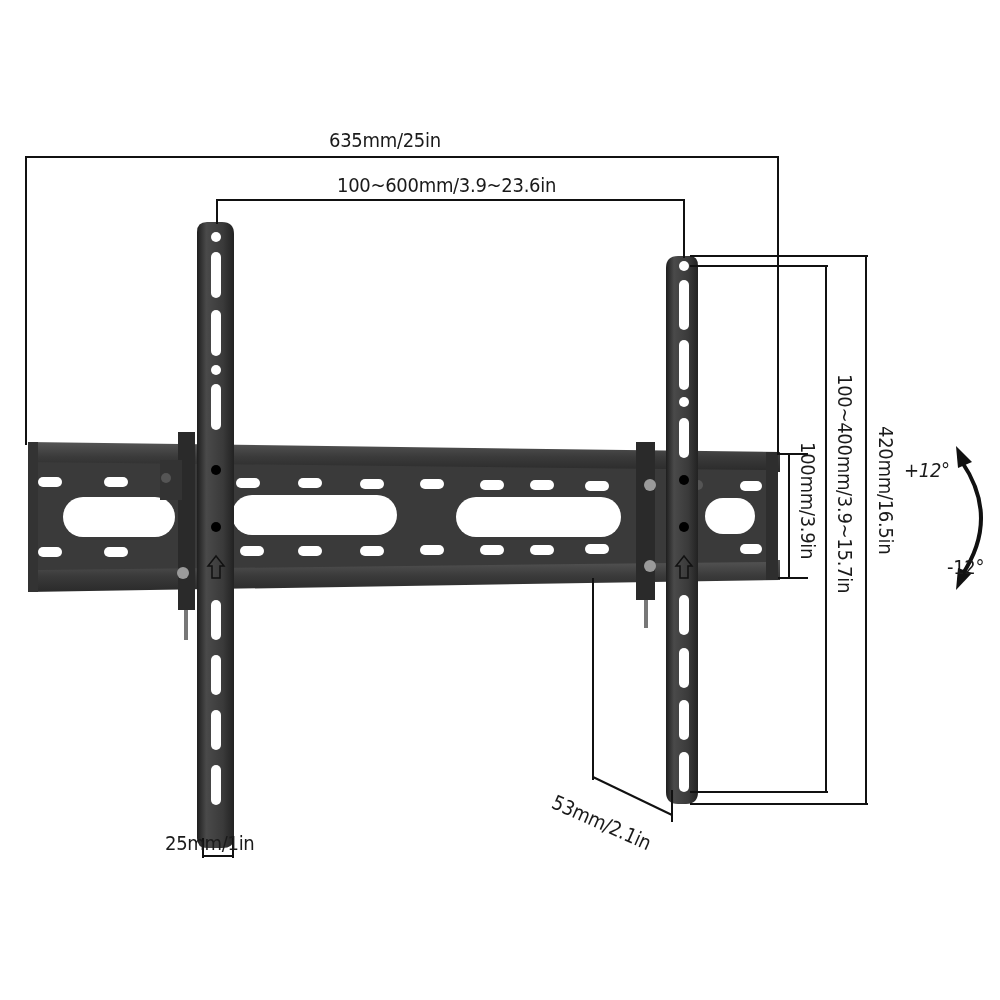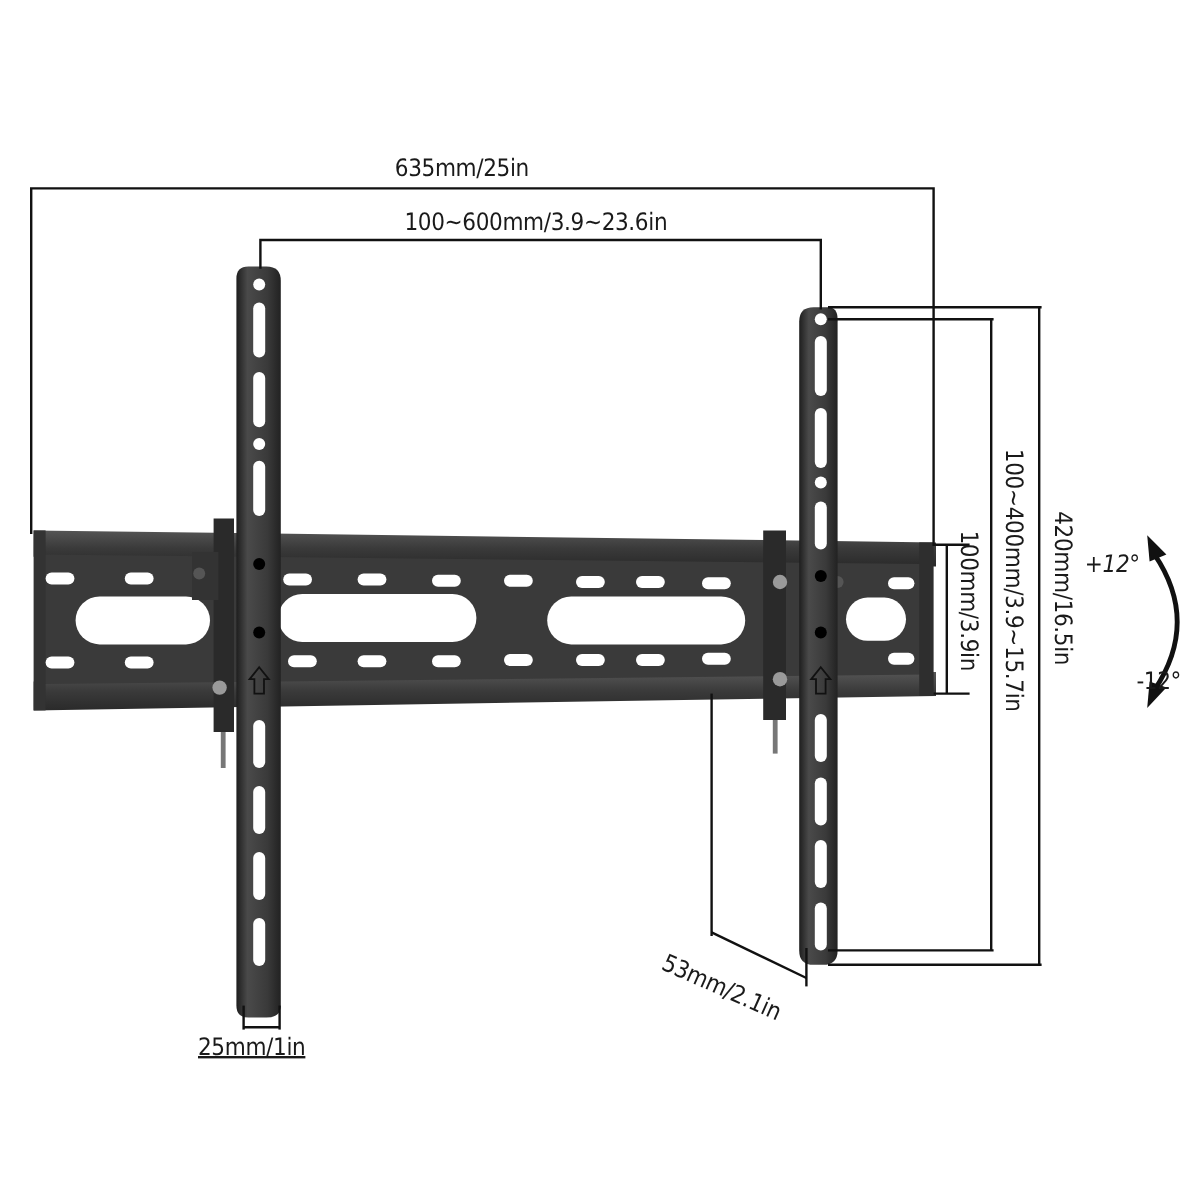--- a/index.html
+++ b/index.html
@@ -158,16 +158,16 @@
       <polygon points="956,590 972,573 958,568" fill="#111"></polygon>
     </g>
   </svg>
 
   <div class="lbl" style="left:329px;top:128px;">635mm/25in</div>
   <div class="lbl" style="left:337px;top:173px;">100~600mm/3.9~23.6in</div>
   <div class="lbl vert" style="left:898px;top:426px;">420mm/16.5in</div>
   <div class="lbl vert" style="left:857px;top:374px;">100~400mm/3.9~15.7in</div>
   <div class="lbl vert" style="left:820px;top:442px;">100mm/3.9in</div>
   <div class="lbl" style="left:558px;top:790px;transform-origin:left top;transform:rotate(24deg);">53mm/2.1in</div>
-  <div class="lbl" style="left:165px;top:860px;text-decoration:underline;">25mm/1in</div>
+  <div class="lbl" style="left:165px;top:831px;">25mm/1in</div>
   <div class="lbl" style="left:904px;top:458px;font-style:italic;">+12°</div>
   <div class="lbl" style="left:908px;top:555px;margin-left:39px;">-12°</div>
 </div>
 
 </body></html>

